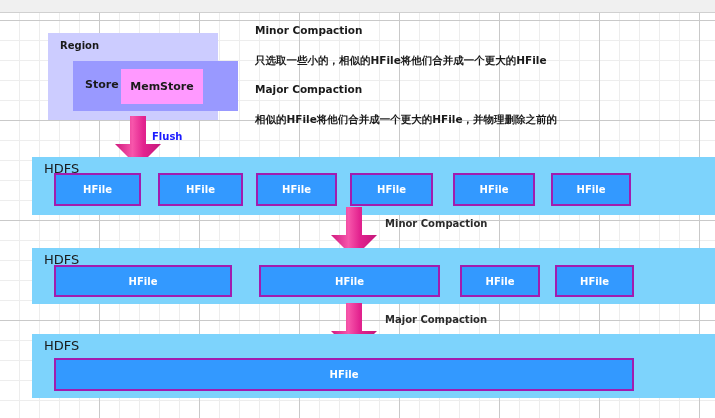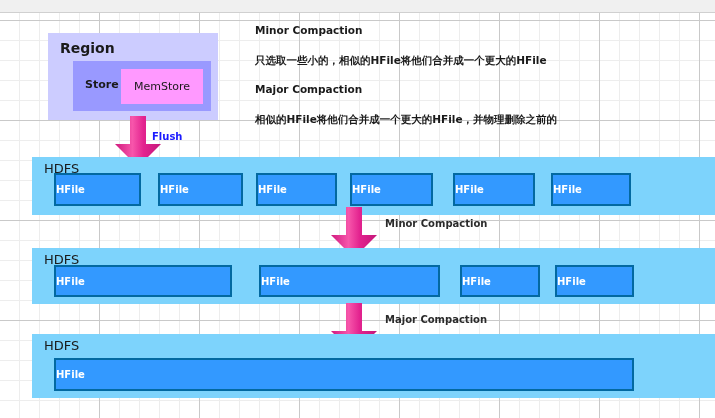--- a/index.html
+++ b/index.html
@@ -47,49 +47,50 @@
   
   .region-box {
     position: absolute;
     left: 48px; top: 33px;
     width: 170px; height: 87px;
     background: #ccccff;
   }
   .region-label {
     position: absolute;
     left: 12px; top: 7px;
-    font-size: 14px;
+    font-size: 10px;
     font-weight: bold;
     color: #1a1a1a;
   }
   .store-box {
     position: absolute;
     left: 25px; top: 28px;
     width: 138px; height: 50px;
     background: #9999ff;
+    padding-left: 27px;
   }
   .store-label {
     position: absolute;
     left: 12px; top: 17px;
     font-size: 11px;
     font-weight: bold;
     color: #1a1a1a;
   }
   .memstore-box {
     position: absolute;
     left: 48px; top: 8px;
     width: 82px; height: 35px;
     background: #ff99ff;
     display: flex;
     align-items: center;
     justify-content: center;
   }
   .memstore-label {
     font-size: 11px;
-    font-weight: normal;
+    font-weight: bold;
     color: #1a1a1a;
   }
 
   
   .arrow {
     position: absolute;
   }
   .arrow svg { display: block; }
   .arrow-label {
     position: absolute;
@@ -124,24 +125,25 @@
     position: absolute;
     left: 12px;
     top: 4px;
     font-size: 13px;
     color: #1a1a1a;
     letter-spacing: 0px;
   }
   .hfile {
     position: absolute;
     background: #3399ff;
-    border: 2px solid #0369a1;
+    border: 2px solid #a21caf;
     box-sizing: border-box;
     display: flex;
     align-items: center;
+    justify-content: center;
   }
   .hfile span {
     font-size: 10px;
     font-weight: bold;
     color: #ffffff;
   }
 
   
   .note {
     position: absolute;

